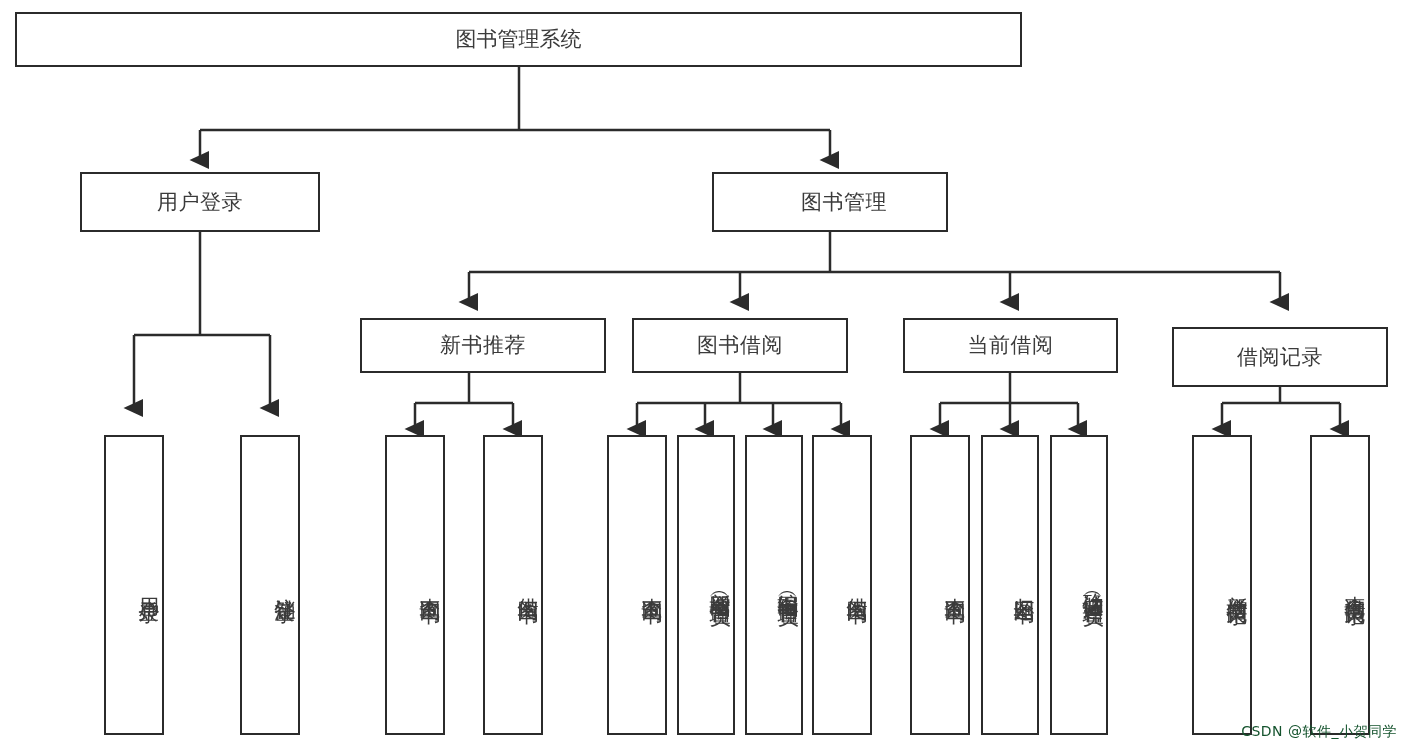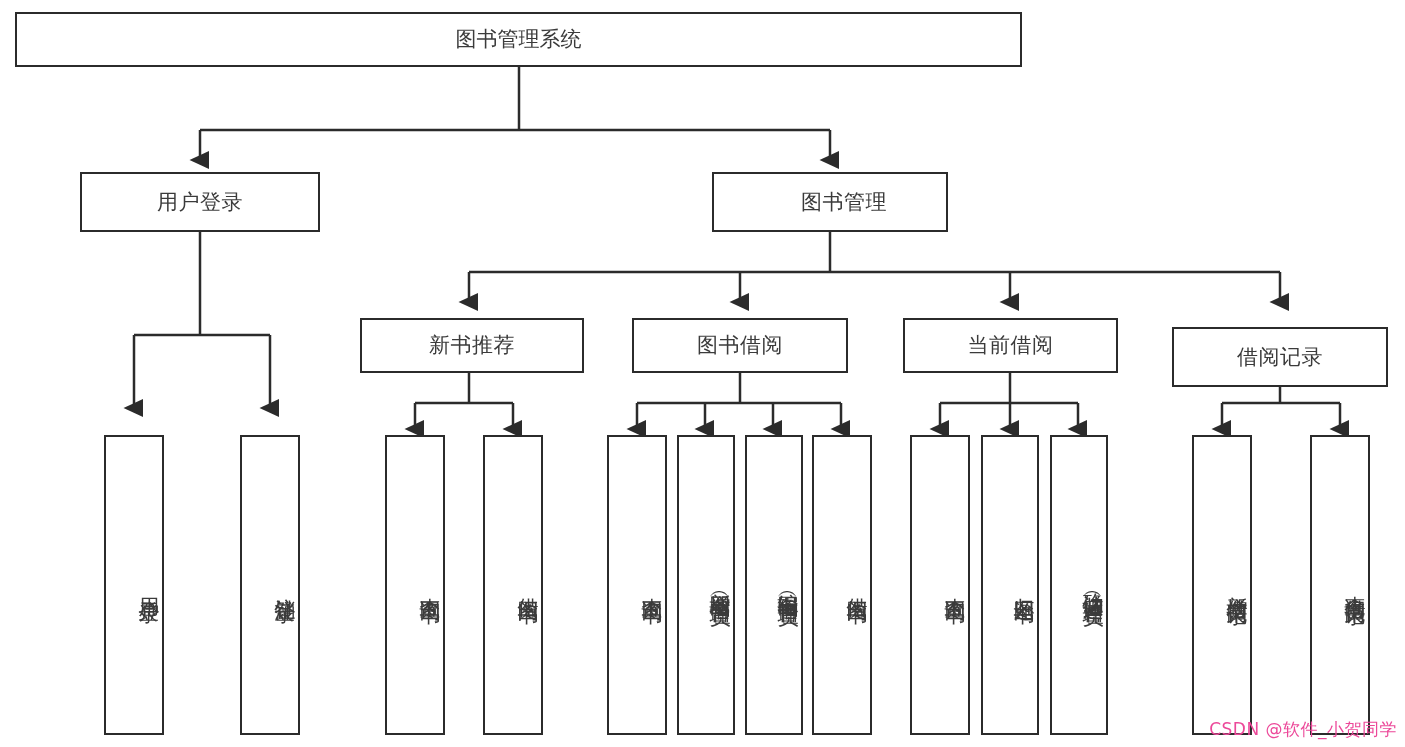--- a/index.html
+++ b/index.html
@@ -57,22 +57,22 @@
     left: 0;
     top: 0;
     width: 1405px;
     height: 747px;
     pointer-events: none;
   }
   .watermark {
     position: absolute;
     right: 8px;
     bottom: 6px;
-    font-size: 17px;
-    color: #ec4899;
+    font-size: 14px;
+    color: #14532d;
     white-space: nowrap;
     letter-spacing: 0.5px;
   }
 </style>
 </head>
 <body>
 
 <div id="canvas">
 
   <svg class="links" viewBox="0 0 1405 747">
@@ -129,21 +129,21 @@
     <span>图书管理系统</span>
   </div>
 
   <div class="node h" style="left:80px; top:172px; width:240px; height:60px;">
     <span>用户登录</span>
   </div>
   <div class="node h" style="left:712px; top:172px; width:236px; height:60px;padding-left:28px;">
     <span>图书管理</span>
   </div>
 
-  <div class="node h" style="left:360px; top:318px; width:224px; height:55px;">
+  <div class="node h" style="left:360px; top:318px; width:246px; height:55px;">
     <span>新书推荐</span>
   </div>
   <div class="node h" style="left:632px; top:318px; width:216px; height:55px;font-family:Liberation Serif, serif;">
     <span>图书借阅</span>
   </div>
   <div class="node h" style="left:903px; top:318px; width:215px; height:55px;">
     <span>当前借阅</span>
   </div>
   <div class="node h" style="left:1172px; top:327px; width:216px; height:60px;">
     <span>借阅记录</span>

